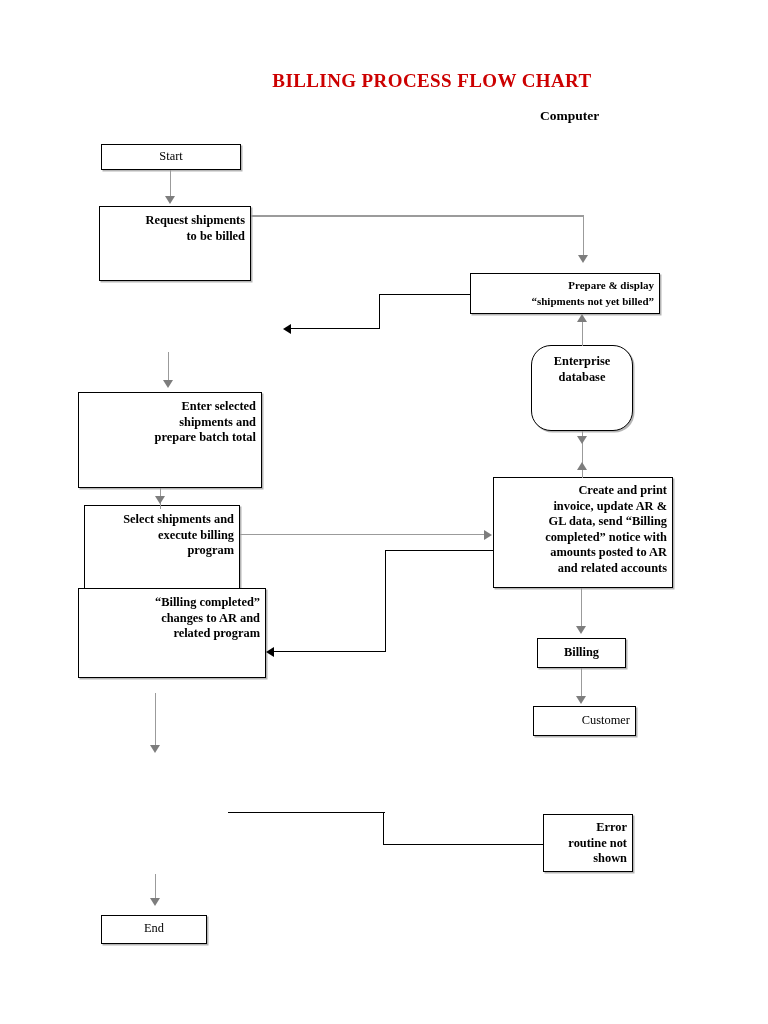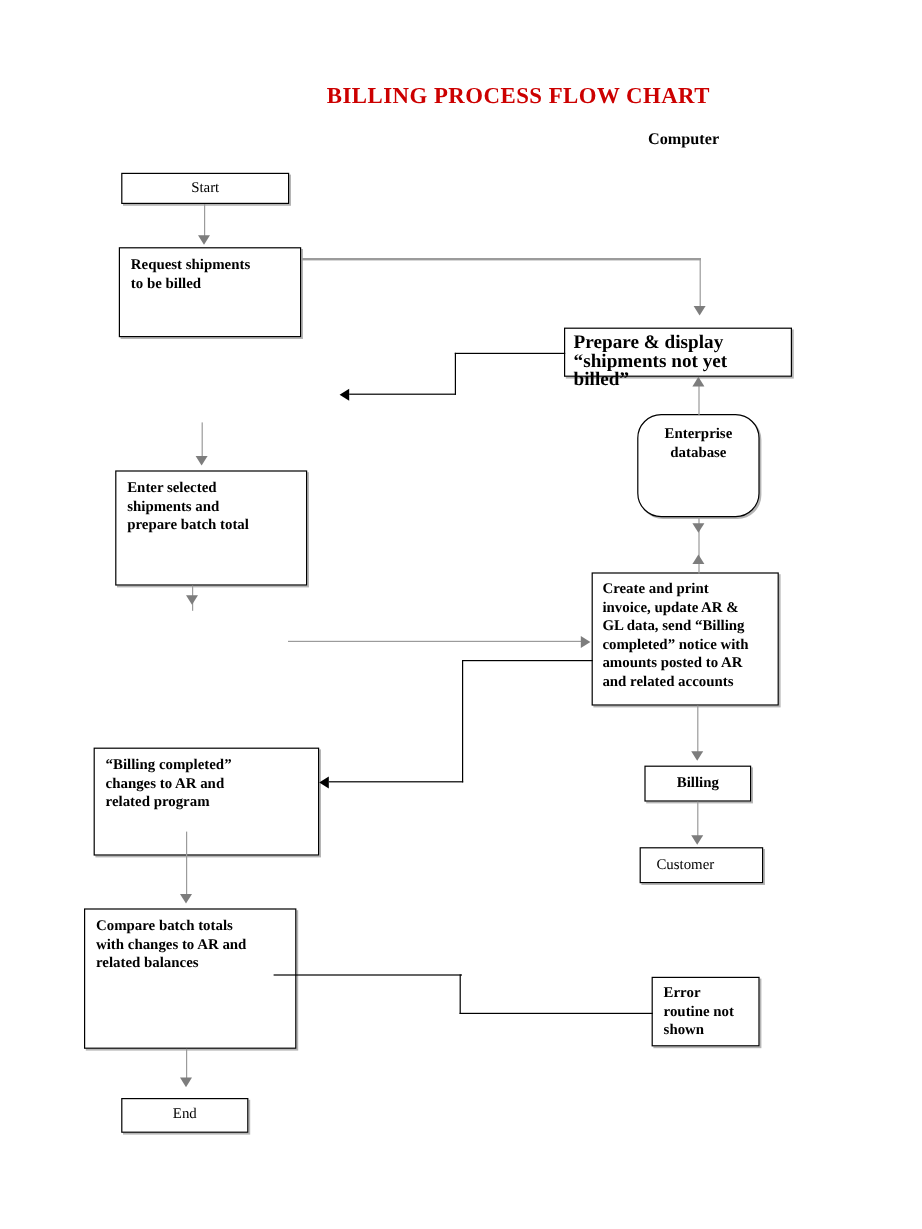--- a/index.html
+++ b/index.html
@@ -47,20 +47,21 @@
   }
   .box .txt {
     position: absolute;
     left: 9px;
     right: 5px;
     top: 6px;
     font-size: 12.4px;
     font-weight: bold;
     line-height: 15.6px;
     white-space: pre-line;
+    text-align: right;
   }
   .box.plain .txt {
     font-weight: normal;
     font-size: 12.4px;
   }
   .box.center .txt {
     left: 0;
     right: 0;
     text-align: center;
   }
@@ -114,54 +115,54 @@
   <div class="box plain center" style="left:101px; top:144px; width:140px; height:26px;">
     <div class="txt" style="top:4px;">Start</div>
   </div>
 
   <div class="box" style="left:99px; top:206px; width:152px; height:75px;">
     <div class="txt">Request shipments
 to be billed</div>
   </div>
 
 
-  <div class="box" style="left:96px; top:392px; width:160px; height:96px;">
+  <div class="box" style="left:78px; top:392px; width:184px; height:96px;">
     <div class="txt">Enter selected
 shipments and
 prepare batch total</div>
   </div>
 
-
-  <div class="box" style="left:78px; top:623px; width:188px; height:90px;">
+  <div class="box" style="left:84px; top:505px; width:156px; height:85px;">
+    <div class="txt">Select shipments and
+execute billing
+program</div>
+  </div>
+
+  <div class="box" style="left:78px; top:588px; width:188px; height:90px;">
     <div class="txt">“Billing completed”
 changes to AR and
 related program</div>
   </div>
 
-  <div class="box" style="left:70px; top:757px; width:177px; height:117px;">
-    <div class="txt">Compare batch totals
-with changes to AR and
-related balances</div>
-  </div>
 
   <div class="box plain center" style="left:101px; top:915px; width:106px; height:29px;">
     <div class="txt" style="top:5px;">End</div>
   </div>
 
   <div class="box" style="left:470px; top:273px; width:190px; height:41px;">
-    <div class="txt" style="top:4px; left:7px; font-size:16px;">Prepare &amp; display
+    <div class="txt" style="top:4px; left:7px; font-size:11px;">Prepare &amp; display
 “shipments not yet billed”</div>
   </div>
 
   <div class="box center" style="left:531px; top:345px; width:102px; height:86px;border-radius:20px;">
     <div class="txt" style="top:8px;">Enterprise
 database</div>
   </div>
 
-  <div class="box" style="left:493px; top:477px; width:156px; height:111px;">
+  <div class="box" style="left:493px; top:477px; width:180px; height:111px;">
     <div class="txt" style="top:5px; left:8px;">Create and print
 invoice, update AR &amp;
 GL data, send “Billing
 completed” notice with
 amounts posted to AR
 and related accounts</div>
   </div>
 
   <div class="box center" style="left:537px; top:638px; width:89px; height:30px;">
     <div class="txt" style="top:6px;">Billing</div>

